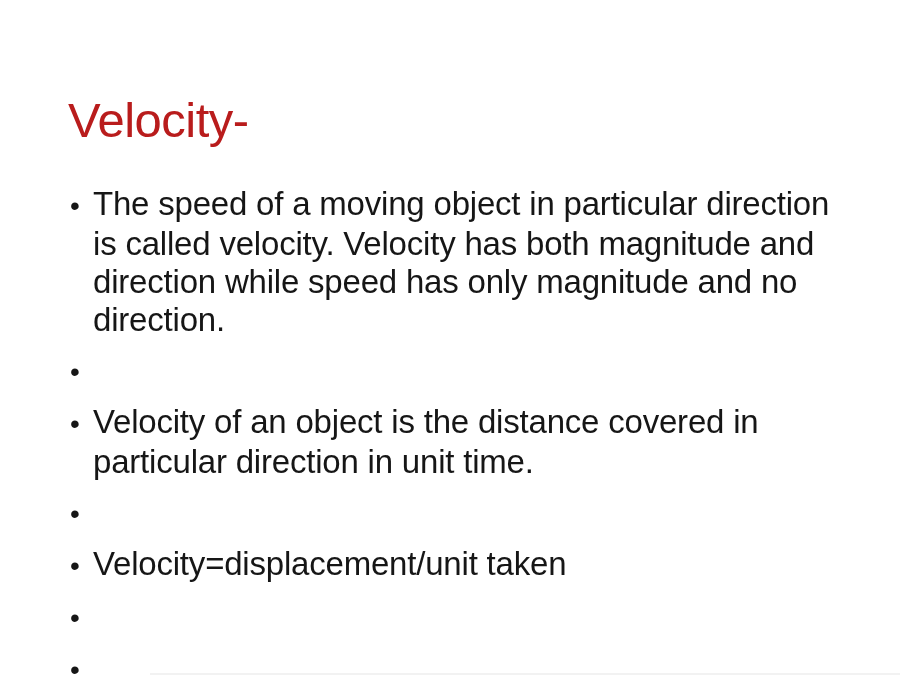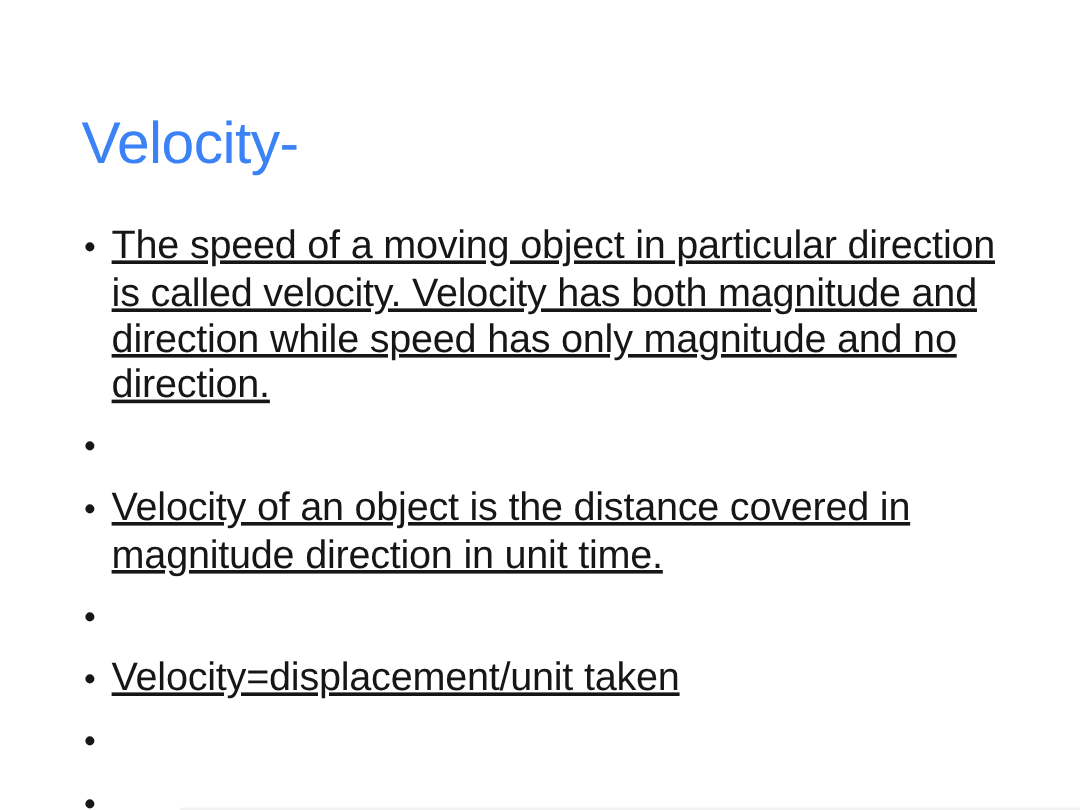--- a/index.html
+++ b/index.html
@@ -21,21 +21,21 @@
     background: #ffffff;
   }
   .slide-title {
     position: absolute;
     left: 68px;
     top: 58px;
     font-size: 49px;
     font-weight: 400;
     line-height: 1.2;
     letter-spacing: -0.5px;
-    color: #3b82f6;
+    color: #b91c1c;
     white-space: nowrap;
   }
   .body-placeholder {
     position: absolute;
     left: 70px;
     top: 185px;
     width: 775px;
   }
   ul.bullets {
     list-style: none;
@@ -43,21 +43,20 @@
     padding: 0;
     font-size: 33px;
     line-height: 38px;
     letter-spacing: -0.2px;
     color: #161616;
   }
   ul.bullets li {
     padding-left: 23px;
     text-indent: -23px;
     margin: 0 0 12px 0;
-    text-decoration: underline;
   }
   ul.bullets li:last-child {
     margin-bottom: 0;
   }
   .bullet-glyph {
     display: inline-block;
     width: 23px;
     text-indent: 0;
     font-size: 28px;
     line-height: 38px;
@@ -88,21 +87,21 @@
 
       <li>
         <span class="bullet-glyph">•</span><span class="bullet-text">The speed of a moving object in particular direction is called velocity. Velocity has both magnitude and direction while speed has only magnitude and no direction.</span>
       </li>
 
       <li>
         <span class="bullet-glyph">•</span><span class="bullet-text"></span>
       </li>
 
       <li>
-        <span class="bullet-glyph">•</span><span class="bullet-text">Velocity of an object is the distance covered in magnitude direction in unit time.</span>
+        <span class="bullet-glyph">•</span><span class="bullet-text">Velocity of an object is the distance covered in particular direction in unit time.</span>
       </li>
 
       <li>
         <span class="bullet-glyph">•</span><span class="bullet-text"></span>
       </li>
 
       <li>
         <span class="bullet-glyph">•</span><span class="bullet-text">Velocity=displacement/unit taken</span>
       </li>
 

